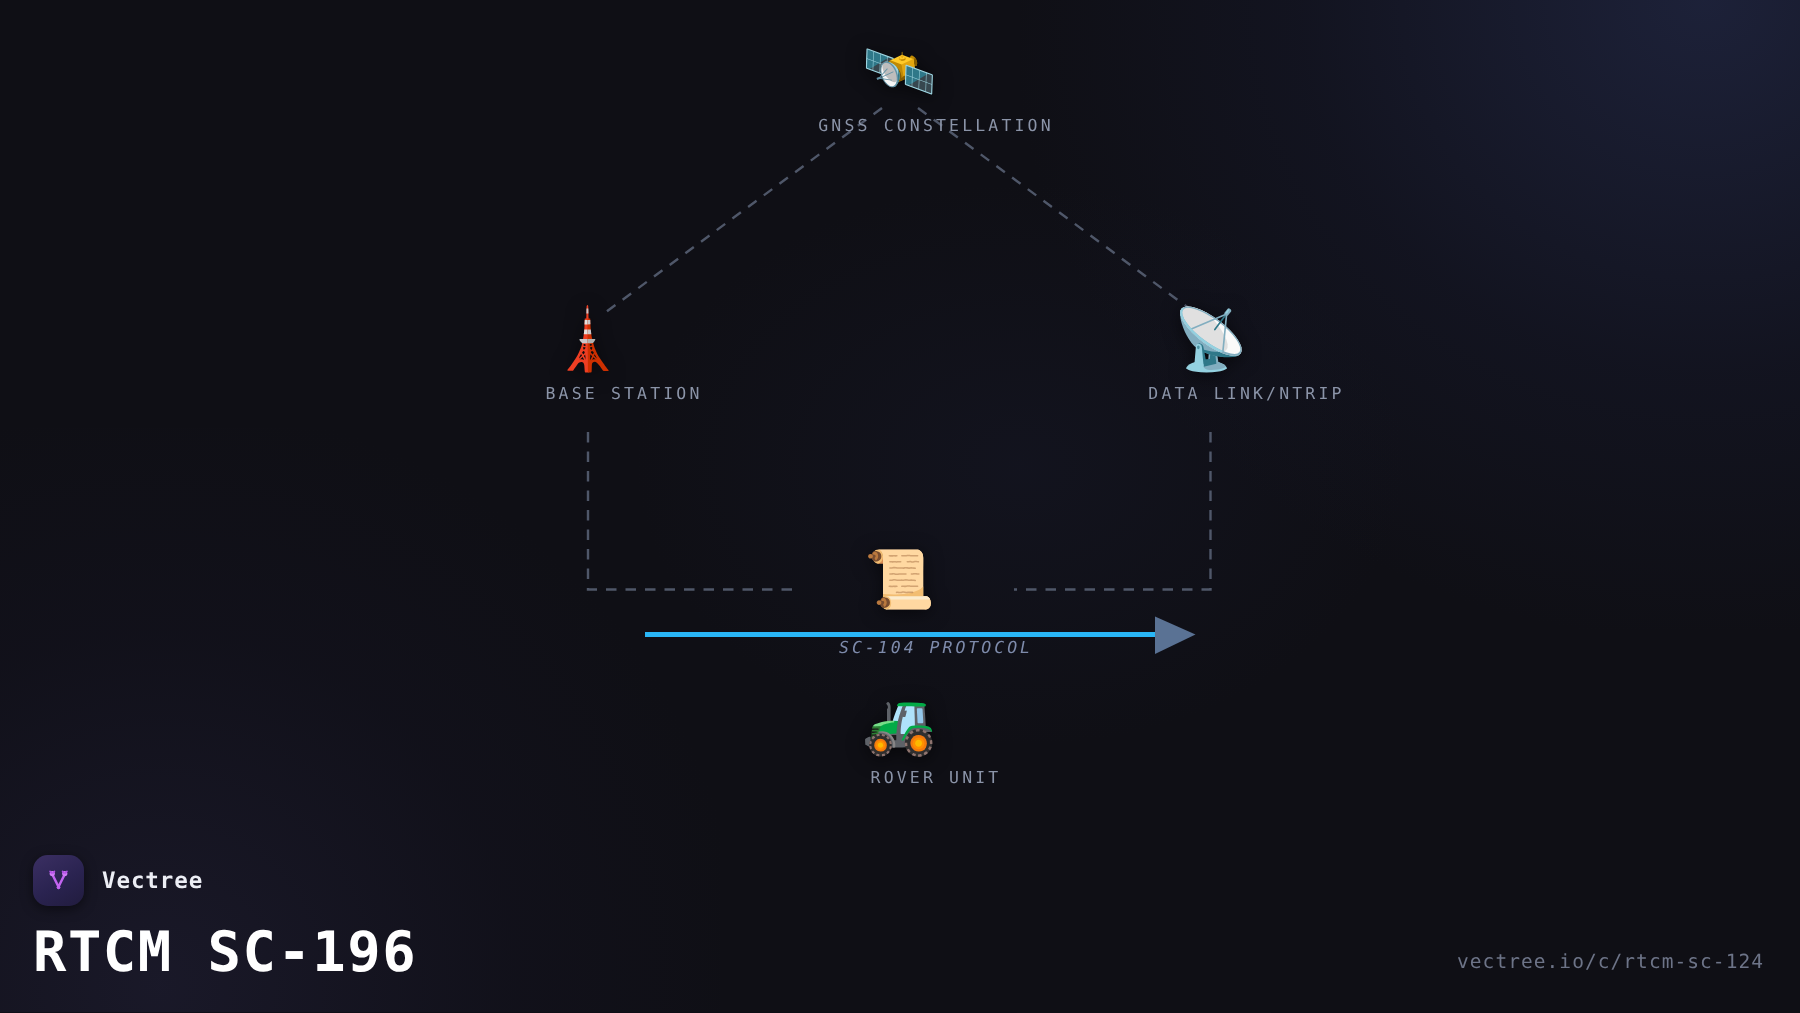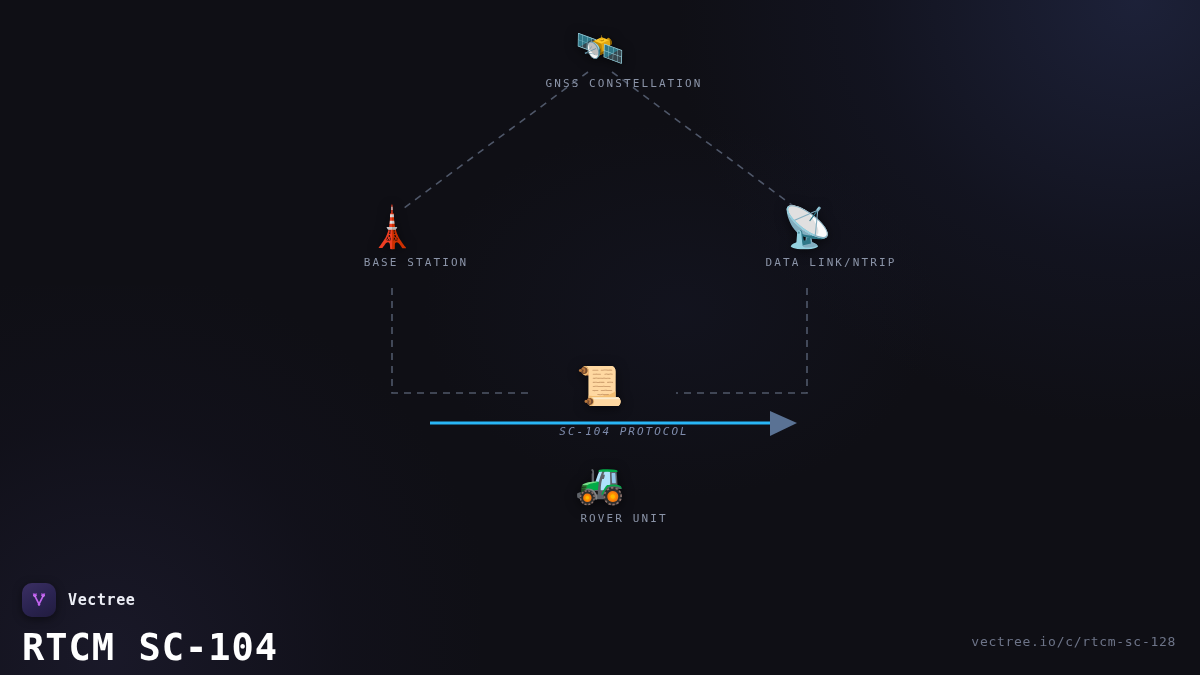--- a/index.html
+++ b/index.html
@@ -73,21 +73,21 @@
 
   #node-proto .node-icon { font-size:38px; }
   #node-proto .node-label {
     margin-top:20px;
     color:#7e8babff;
     letter-spacing:2.0px;
     font-style:italic;
   }
 
   
-  #footer { position:absolute; left:22px; bottom:7px; }
+  #footer { position:absolute; left:22px; bottom:20px; }
 
   .brand-row { display:flex; align-items:center; gap:12px; }
 
   .brand-logo {
     width:34px; height:34px;
     border-radius:10px;
     background:linear-gradient(150deg,#3b2f63 0%,#2a2350 55%,#211c3e 100%);
     display:flex; align-items:center; justify-content:center;
     box-shadow:0 2px 8px rgba(0,0,0,0.5);
     flex:none;
@@ -171,18 +171,18 @@
           </g>
           <circle cx="7" cy="6.4" r="2.1" fill="#d07cf5"></circle>
           <circle cx="17" cy="6.4" r="2.1" fill="#d07cf5"></circle>
           <path d="M5.2 4.6 L6.4 6.0 M8.8 4.6 L7.6 6.0" stroke="#b44fe8" stroke-width="1.3" stroke-linecap="round"></path>
           <path d="M15.2 4.6 L16.4 6.0 M18.8 4.6 L17.6 6.0" stroke="#b44fe8" stroke-width="1.3" stroke-linecap="round"></path>
           <circle cx="12" cy="17.4" r="1.5" fill="#c264f0"></circle>
         </svg>
       </div>
       <div class="brand-name">Vectree</div>
     </div>
-    <div id="page-title">RTCM SC-104</div>
+    <div id="page-title">RTCM SC-196</div>
   </div>
 
-  <div id="site-url">vectree.io/c/rtcm-sc-128</div>
+  <div id="site-url">vectree.io/c/rtcm-sc-124</div>
 
 </div>
 
 </body></html>

